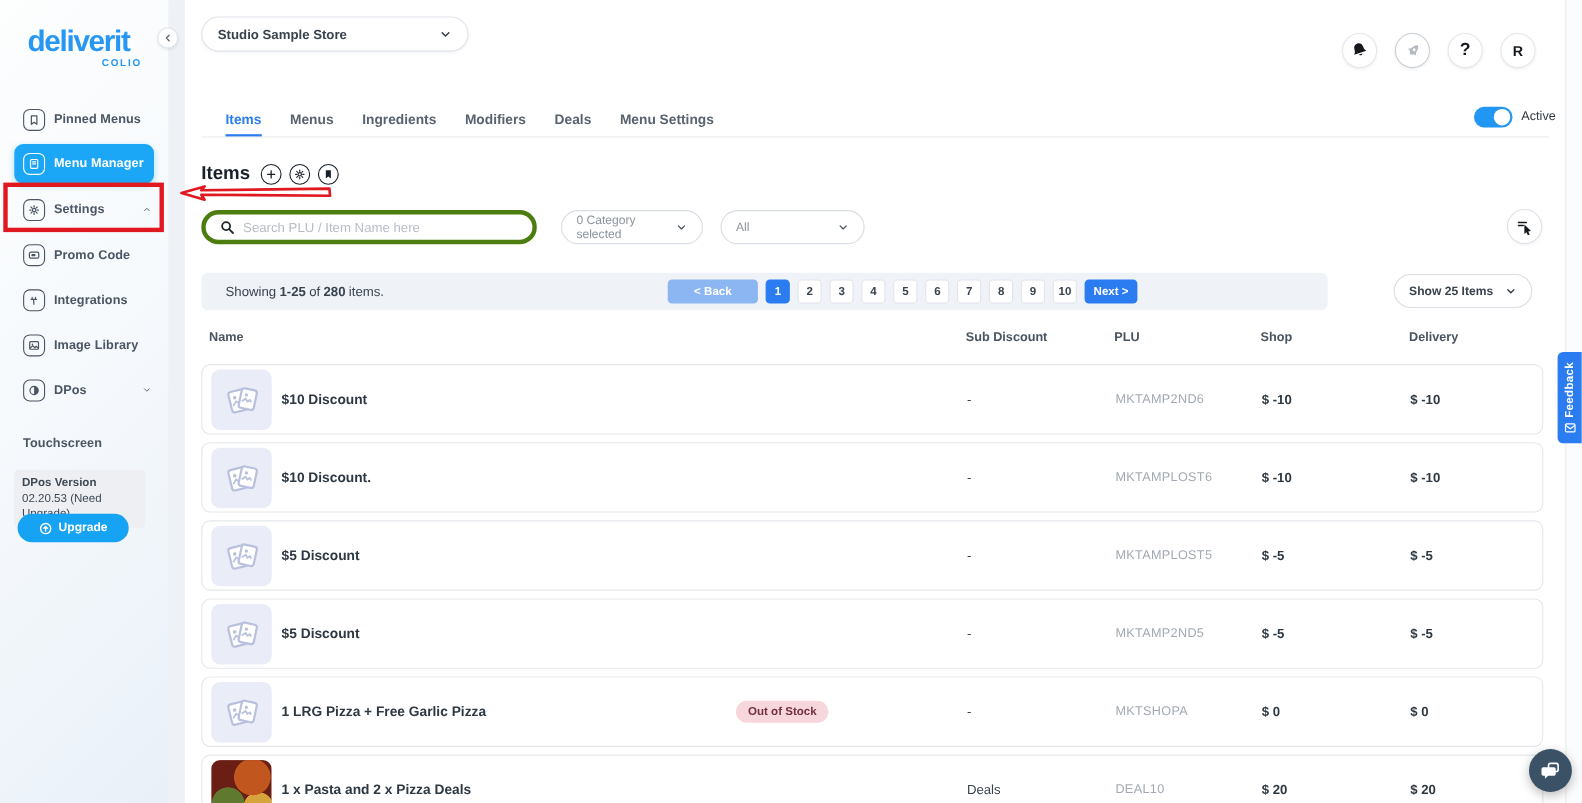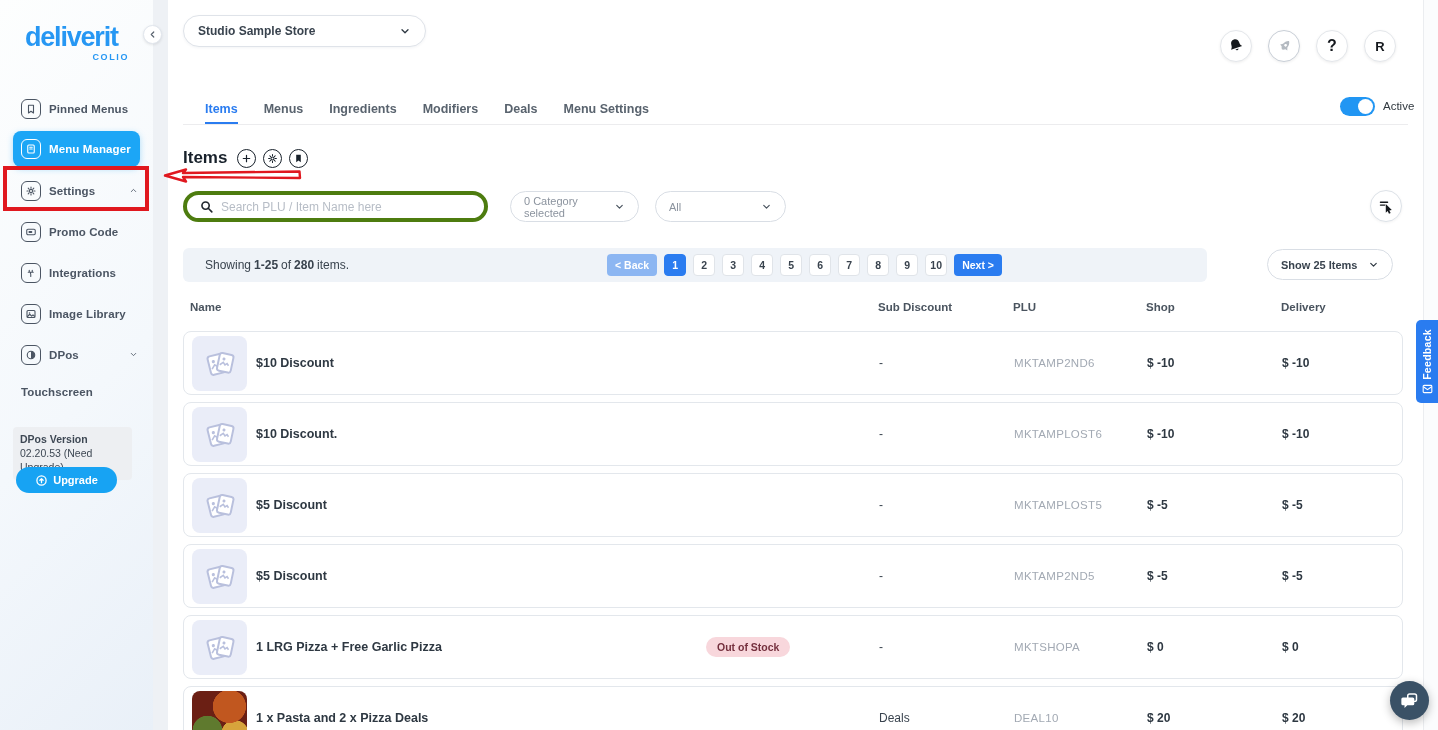--- a/index.html
+++ b/index.html
@@ -20,21 +20,21 @@
   .nav-item{display:flex;align-items:center;height:41px;padding-left:21px;color:#4b5563;cursor:pointer;}
   .nav-item .ic{width:20px;height:20px;border:1.6px solid currentColor;border-radius:6px;
     display:flex;align-items:center;justify-content:center;flex:none;}
   .nav-item .ic svg{width:12px;height:12px;}
   .nav-label{margin-left:8px;font-size:11.5px;font-weight:700;letter-spacing:.1px;}
   .nav-chevron{margin-left:auto;margin-right:15px;display:flex;}
   .nav-chevron svg{width:9px;height:9px;}
   .nav-chevron.up svg{transform:rotate(180deg);}
   .nav-item.active{background:#1ca6f6;color:#fff;border-radius:8px;margin:2px 13px 3px 13px;
     height:36px;padding-left:8px;box-shadow:0 2px 6px rgba(28,166,246,.35);}
-  .nav-item.sub{height:34px;font-weight:600;}
+  .nav-item.sub{height:34px;font-weight:600;align-items:flex-end;}
   .nav-item.sub .nav-label{margin-left:0;font-weight:600;}
   .version{position:absolute;left:13px;top:427px;width:119px;background:#edeff2;border-radius:4px;
     padding:5px 7px;font-size:10.5px;color:#3e4854;line-height:1.35;}
   .version .v-title{font-weight:700;display:block;}
   .upgrade{position:absolute;left:16px;top:467px;width:101px;height:26px;border-radius:13px;
     background:#17a3f3;color:#fff;display:flex;align-items:center;justify-content:center;gap:5px;
     font-size:11px;font-weight:700;cursor:pointer;border:none;}
 
   
   .ann-box{position:absolute;left:3px;top:166px;width:146px;height:45px;border:4px solid #e0181f;z-index:9;}
@@ -82,21 +82,21 @@
   .dd.type{left:487px;top:191px;width:131px;}
   .bulk{position:absolute;left:1202px;top:190px;width:32px;height:32px;border-radius:50%;border:1px solid #dde2e8;
     display:flex;align-items:center;justify-content:center;background:#fff;cursor:pointer;box-shadow:0 1px 3px rgba(0,0,0,.05);}
 
   .band{position:absolute;left:15px;top:248px;width:1024px;height:34px;background:#eff3f8;border-radius:6px;text-align:right;}
   .showing{position:absolute;left:22px;top:0;height:34px;display:flex;align-items:center;font-size:12px;color:#39434e;gap:3px;}
   .showing b{font-weight:700;}
   .pager{position:absolute;left:424px;top:6px;display:flex;gap:7px;height:22px;}
   .pg{min-width:22px;height:22px;border-radius:4px;background:#fff;border:1px solid #e0e4e9;font-size:10.5px;
     font-weight:600;color:#39434e;display:flex;align-items:center;justify-content:center;padding:0 4px;cursor:pointer;}
-  .pg.back{background:#8cb6f2;border:none;color:#fff;font-weight:700;padding:0 8px;}
+  .pg.back{background:#8cb6f2;border:none;color:#fff;font-weight:700;padding:0 24px;}
   .pg.next{background:#2a7cf0;border:none;color:#fff;font-weight:700;padding:0 8px;}
   .pg.current{background:#2a7cf0;border-color:#2a7cf0;color:#fff;}
   .pagesize{position:absolute;left:1084px;top:1px;width:126px;height:31px;border:1px solid #d9dee5;border-radius:16px;
     background:#fff;display:flex;align-items:center;justify-content:space-between;padding:0 13px;
     font-size:11px;font-weight:600;color:#39434e;cursor:pointer;}
 
   .thead{position:absolute;top:301px;left:15px;width:1225px;height:18px;font-size:11.5px;font-weight:700;color:#4a545f;}
   .th{position:absolute;top:0;}
   .th0{left:7px}.th1{left:695px}.th2{left:830px}.th3{left:963px}.th4{left:1098px}
 
@@ -105,21 +105,21 @@
     margin-bottom:7px;cursor:pointer;}
   .thumb{position:absolute;left:8px;top:4px;width:55px;height:55px;border-radius:8px;background:#eaedf8;
     display:flex;align-items:center;justify-content:center;overflow:hidden;}
   .thumb.photo{background:
     radial-gradient(circle at 28% 72%, #5f7a2e 0 26%, rgba(0,0,0,0) 27%),
     radial-gradient(circle at 68% 28%, #c1571f 0 30%, rgba(0,0,0,0) 31%),
     radial-gradient(circle at 78% 78%, #d7a43c 0 22%, rgba(0,0,0,0) 23%),
     #6b1f14;}
   .rcell{position:absolute;top:50%;transform:translateY(-50%);white-space:nowrap;}
   .rname{left:72px;font-size:12.5px;font-weight:600;color:#2e3842;}
-  .rbadge{left:522px;background:#f8d7dc;color:#75303e;font-size:10.5px;font-weight:700;
+  .rbadge{left:485px;background:#f8d7dc;color:#75303e;font-size:10.5px;font-weight:700;
     padding:4px 11px;border-radius:11px;}
   .rsub{left:695px;font-size:12px;color:#39434e;}
   .rplu{left:830px;font-size:11.5px;color:#a2a9b3;letter-spacing:.3px;}
   .rshop{left:963px;font-size:12px;font-weight:600;color:#2e3842;}
   .rdel{left:1098px;font-size:12px;font-weight:600;color:#2e3842;}
 
   .feedback{position:absolute;right:0;top:320px;width:22px;height:83px;background:#2a7cf0;
     border-radius:5px 0 0 5px;z-index:10;display:flex;flex-direction:column;align-items:center;
     justify-content:center;gap:5px;cursor:pointer;}
   .feedback .fb-label{writing-mode:vertical-rl;transform:rotate(180deg);color:#fff;font-size:10.5px;font-weight:700;letter-spacing:.3px;}

